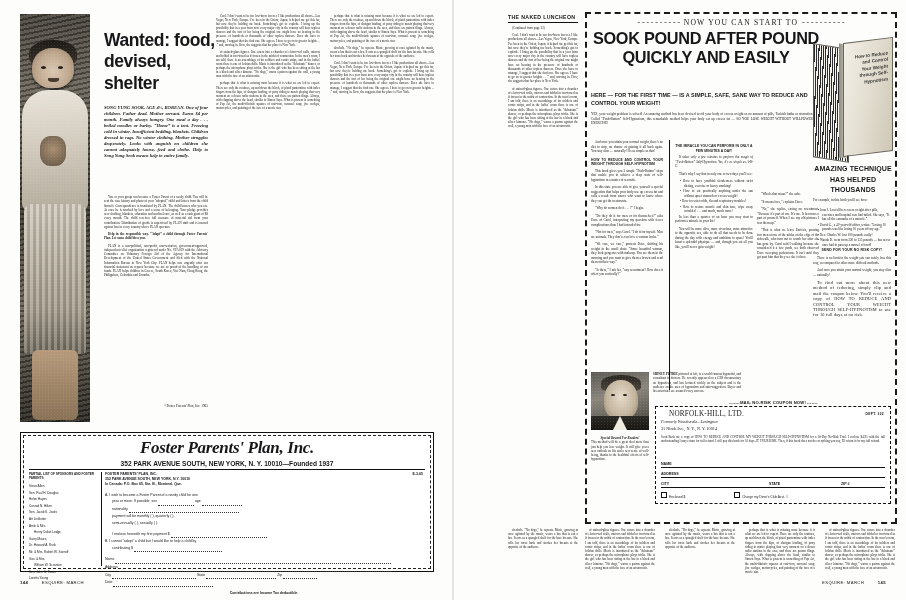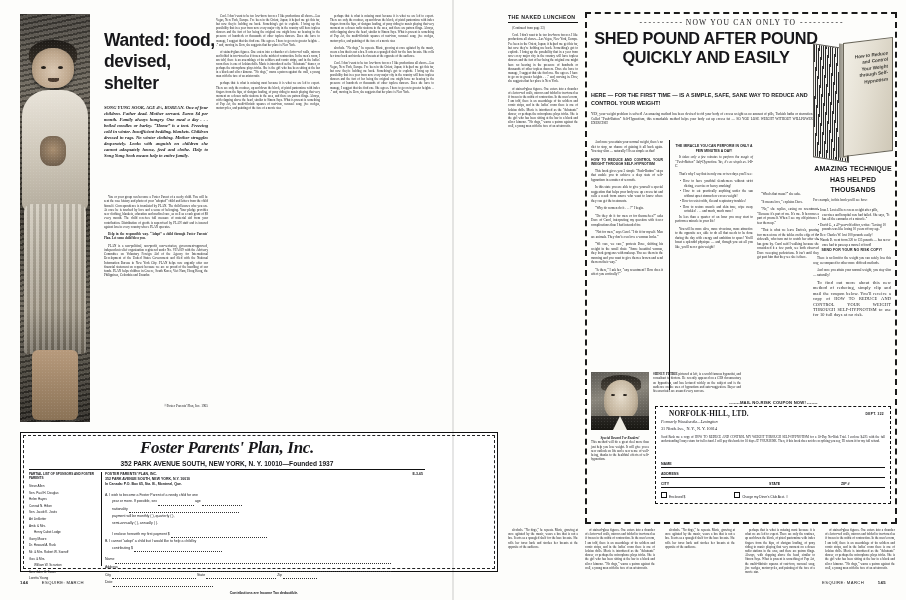--- a/index.html
+++ b/index.html
@@ -86,21 +86,21 @@
   #fp-subhead{font-weight:700;}
   #fp-credit{
     position:absolute;left:104px;top:404px;width:104px;font-size:3.4px;text-align:right;
   }
 
   #mid-col-a{position:absolute;left:216px;top:14px;width:104px;height:408px;}
   #mid-col-b{position:absolute;left:330px;top:14px;width:104px;height:408px;}
 
   
   #fp-coupon{
-    position:absolute;left:20px;top:432px;width:478px;height:140px;
+    position:absolute;left:20px;top:432px;width:414px;height:140px;
     border:1px solid #111;
     background:#fff;
     box-sizing:border-box;
     padding-left:40px;
   }
   #fp-coupon .dash{
     position:absolute;inset:2px;border:1px dashed #222;pointer-events:none;
   }
   #fp-logo{
     position:absolute;left:10px;top:5px;width:392px;height:20px;
@@ -288,21 +288,21 @@
     position:absolute;left:70px;top:388px;width:236px;text-align:center;
     font-family:"Liberation Sans", sans-serif;font-weight:700;font-size:4.2px;letter-spacing:.2px;
   }
   #ad-mailline .ml{letter-spacing:-.5px;}
   #ad-coupon{
     position:absolute;left:70px;top:394px;width:236px;height:98px;
     border:1.4px dashed #111;box-sizing:border-box;background:#fff;
   }
   #cp-co{
     position:absolute;left:5px;top:3px;
-    font-family:"Liberation Serif", serif;font-weight:700;font-size:7.2px;letter-spacing:.2px;padding-left:8px;
+    font-family:"Liberation Serif", serif;font-weight:400;font-size:7.2px;letter-spacing:.2px;padding-left:8px;
   }
   #cp-dept{
     position:absolute;right:6px;top:5px;
     font-family:"Liberation Sans", sans-serif;font-weight:700;font-size:3.3px;letter-spacing:.3px;
   }
   #cp-former{position:absolute;left:5px;top:12px;font-style:italic;font-size:4.2px;}
   #cp-addr{position:absolute;left:5px;top:19px;font-size:4.2px;}
   #cp-body{
     position:absolute;left:5px;top:28px;width:224px;
     font-size:3.15px;line-height:4.2px;text-align:justify;
@@ -478,25 +478,25 @@
         <p class="para">(Continued from page 33)</p>
         <p class="para">Cool. I don't want to be too low-brow forever. I like productions all shows—Las Vegas, New York, Europe. I've been in the Orient, Japan; it helped me get this far, but now they're holding me back. Something's got to explode. I bring up the possibility that in a year from now every major city in the country will have topless dancers and the fact of her being the original one might have no bearing in the presence of hundreds or thousands of other topless dancers. Does she have to manage, I suggest that she find one. She agrees. I have to go on to greater heights . . .” and, moving in. Dow, she suggests that her place is New York.</p>
         <p class="para">of stained-glass figures. One enters into a chamber of electro-red walls, mirrors and folded in two-toned as if frozen in the midst of contraction. In the men's room, I am told, there is an assemblage of tin soldiers and comic strips, and in the ladies' room there is one of lesbian dolls. Marie is introduced as the “debutante” dancer, or perhaps the microphone plays tricks. She is the girl who has been sitting at the bar in a black and silver kimono. “No dogs,” warns a patron against the wall, a young man with the face of an aristocratic.</p>
       </div>
     </div>
 
     <div id="ad-box">
       <div id="ad-dash"></div>
 
       <div id="ad-kicker">
-        <span class="kdash">- - - - - - - - - -&nbsp;&nbsp;</span><span>NOW YOU CAN ONLY TO</span><span class="kdash">&nbsp;&nbsp;- - - - - - - - - -</span>
+        <span class="kdash">- - - - - - - - - -&nbsp;&nbsp;</span><span>NOW YOU CAN START TO</span><span class="kdash">&nbsp;&nbsp;- - - - - - - - - -</span>
       </div>
 
       <div id="ad-h1">
-        <div>SHED POUND AFTER POUND</div>
+        <div>SOOK POUND AFTER POUND</div>
         <div>QUICKLY AND EASILY</div>
       </div>
 
       <div id="ad-h3">HERE — FOR THE FIRST TIME — IS A SIMPLE, SAFE, SANE WAY TO REDUCE AND CONTROL YOUR WEIGHT!</div>
       <div id="ad-lead">YES, your weight problem is solved! An amazing method has been devised to rid your body of excess weight as no amount of pills, Turkish baths or starvation can. Called “Push-Button” Self-Hypnotism, this remarkable method helps your body eat up excess fat — SO YOU LOSE WEIGHT WITHOUT WILLPOWER OR EXERCISE!</div>
 
       <div id="ad-book">
         <div class="pages"></div>
         <div class="spine"></div>
         <div class="cover">

